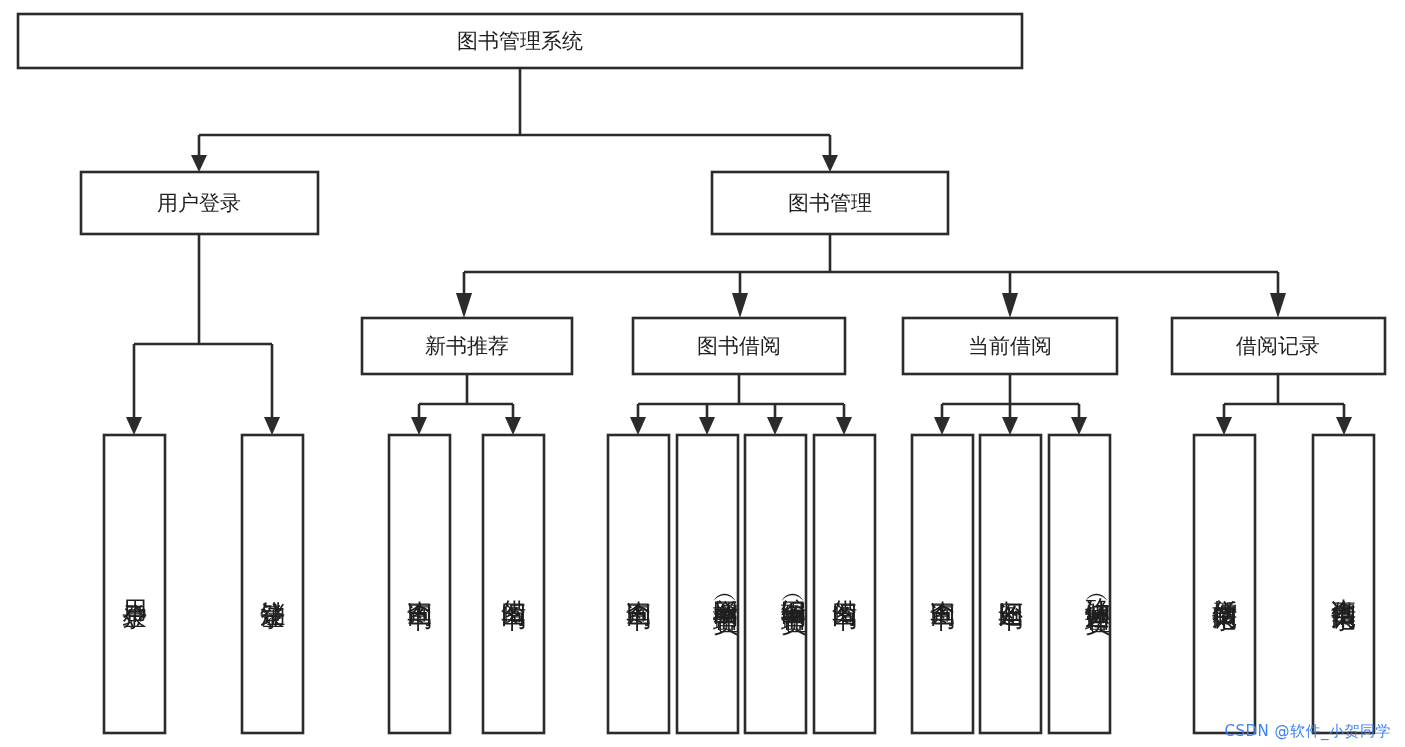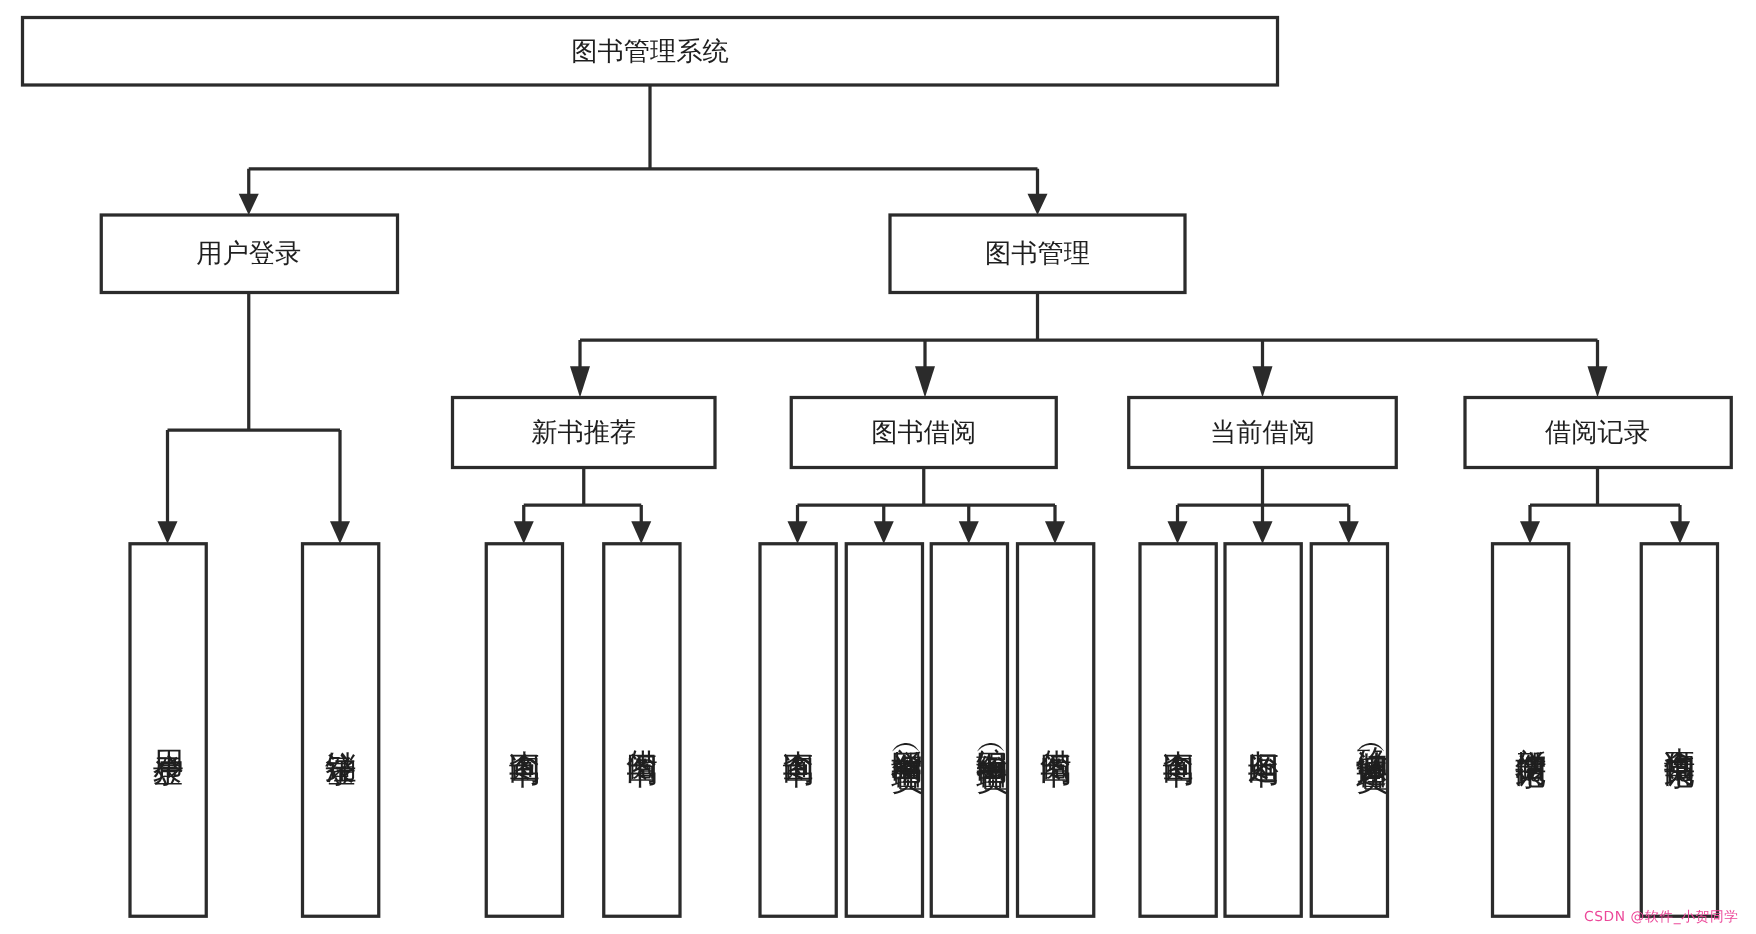--- a/index.html
+++ b/index.html
@@ -60,22 +60,22 @@
     color: #1f1f1f;
     white-space: nowrap;
     pointer-events: none;
     text-align: center;
   }
   .watermark {
     position: absolute;
     right: 14px;
     bottom: 6px;
     font-family: "DejaVu Sans", "Liberation Sans", sans-serif;
-    font-size: 11px;
-    color: #ec4899;
+    font-size: 15px;
+    color: #3b82f6;
     letter-spacing: 0.5px;
     white-space: nowrap;
   }
 </style>
 </head>
 <body>
 
 <div id="diagram-root">
 
   <svg id="tree-svg" viewBox="0 0 1405 747">

